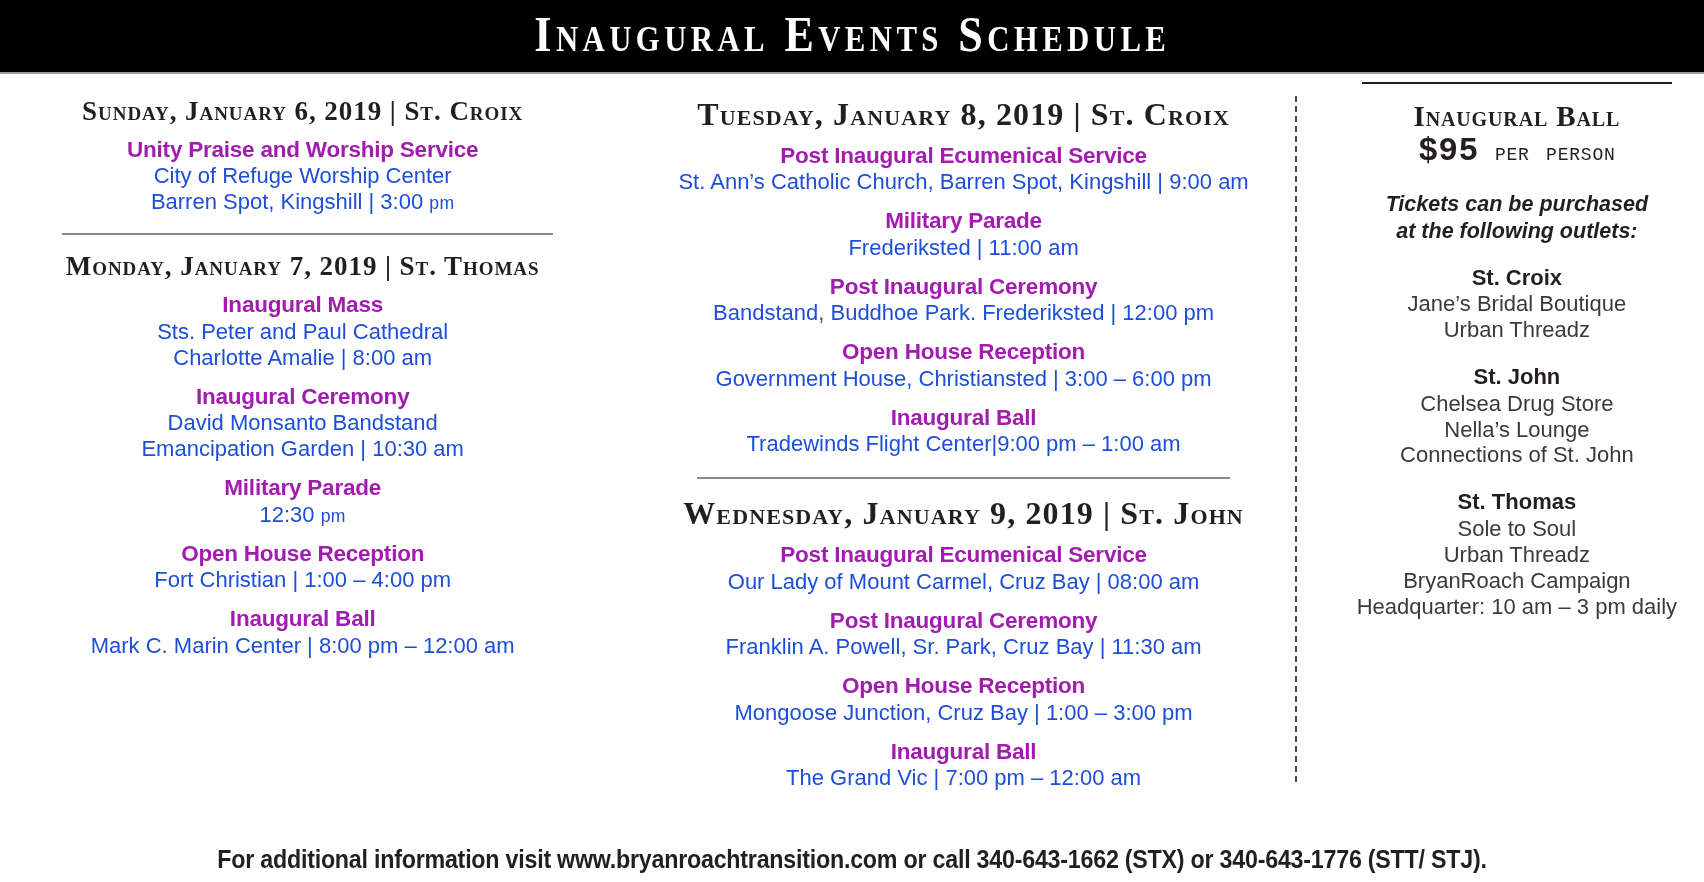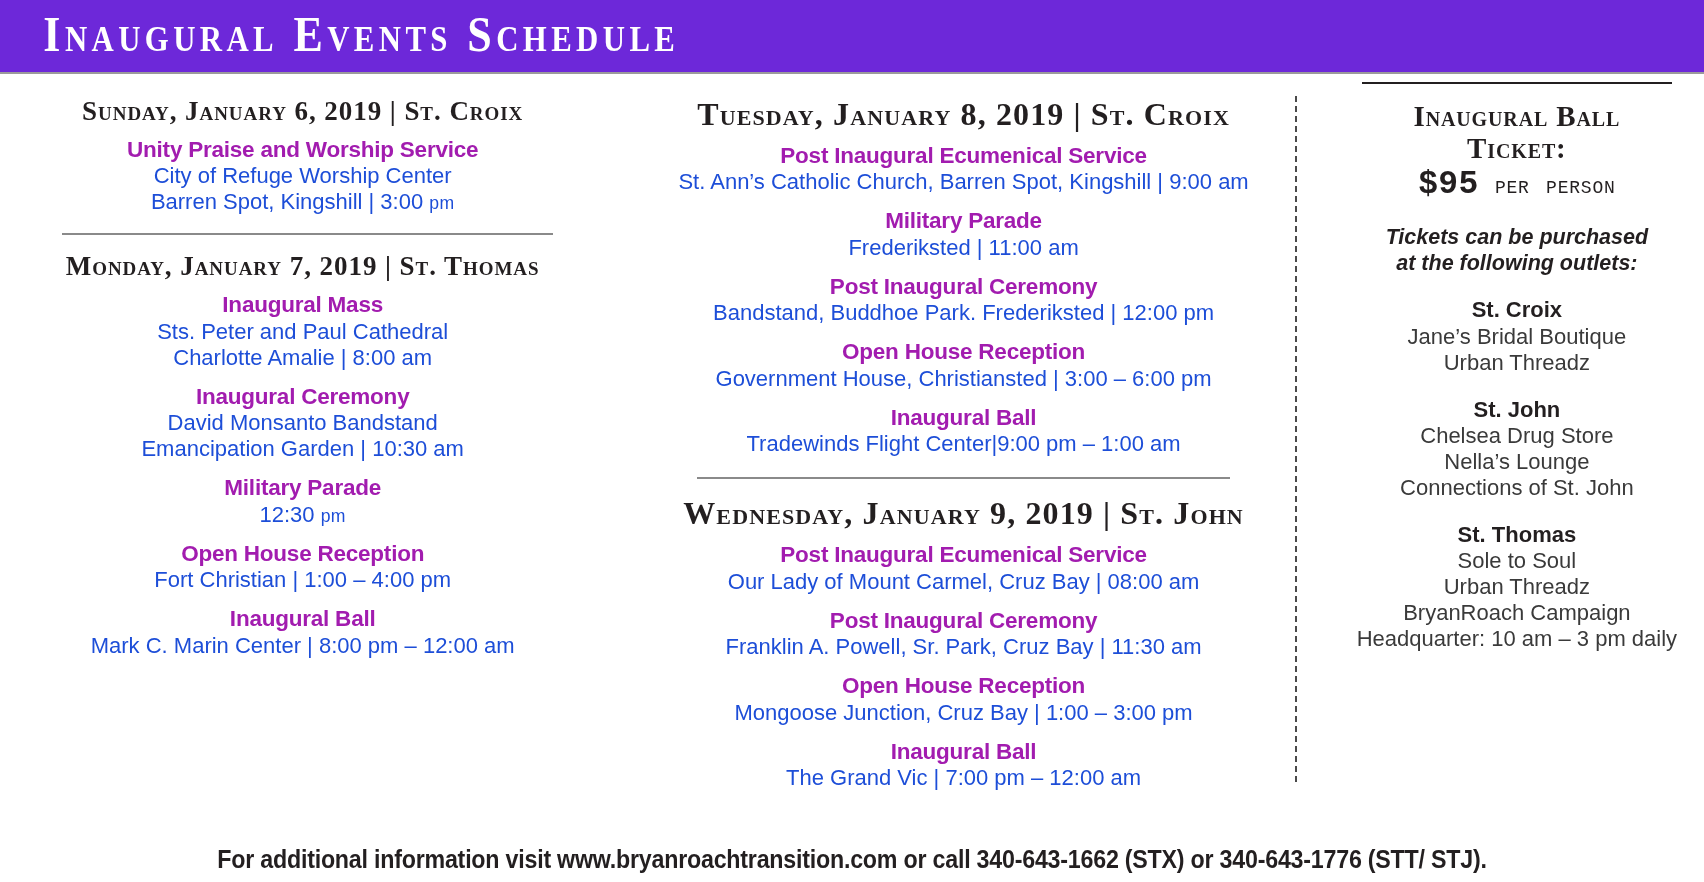--- a/index.html
+++ b/index.html
@@ -11,23 +11,24 @@
     height: 882px;
     background: #ffffff;
     font-family: "Liberation Sans", sans-serif;
     color: #231f20;
     overflow: hidden;
   }
 
   
   .header-band {
     height: 72px;
-    background: #6d28d9;
+    background: #000000;
     display: flex;
     align-items: center;
+    justify-content: center;
     border-bottom: 2px solid #9b9b9b;
   }
   .header-title {
     font-family: "Liberation Serif", serif;
     color: #ffffff;
     font-size: 50px;
     font-weight: 700;
     font-variant: small-caps;
     letter-spacing: 0.10em;
     transform: scaleX(0.88);
@@ -301,21 +302,20 @@
         </div>
       </div>
 
     </div>
 
     <div class="col col-right">
 
       <div class="rule-dark"></div>
 
       <div class="ball-head">Inaugural Ball</div>
-      <div class="ball-head">Ticket:</div>
 
       <div class="ball-price"><span class="amount">$95</span><span class="per"> per person</span></div>
 
       <div class="ticket-note">
         <div>Tickets can be purchased</div>
         <div>at the following outlets:</div>
       </div>
 
       <div class="outlet-group">
         <div class="outlet-place">St. Croix</div>

